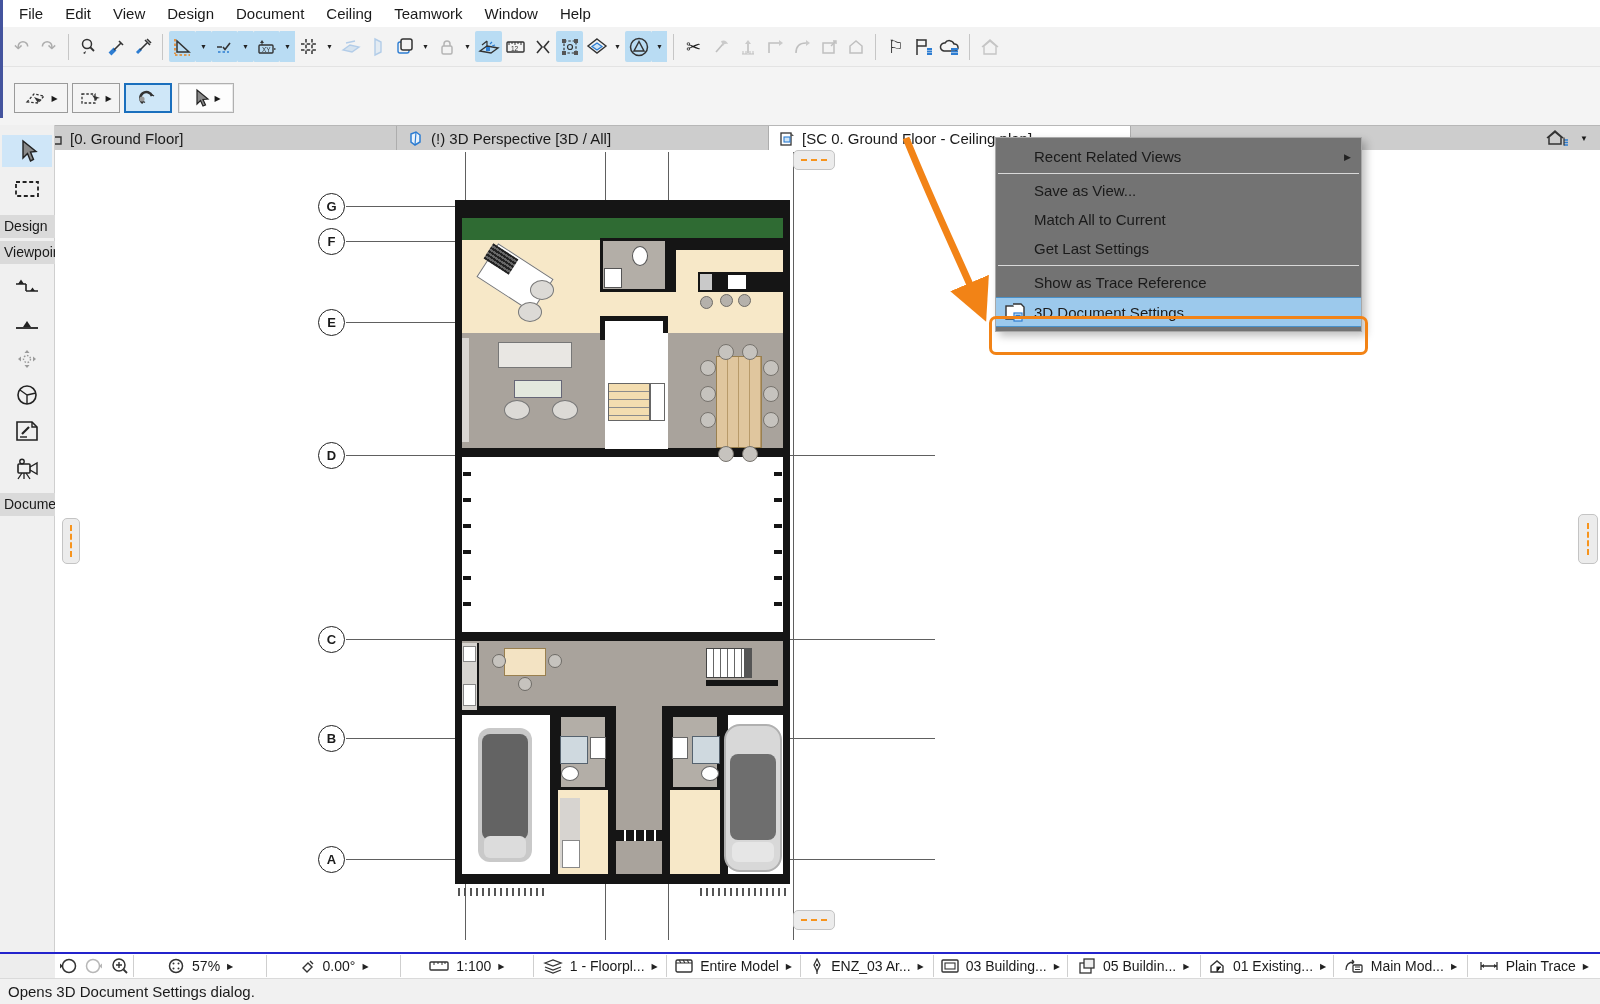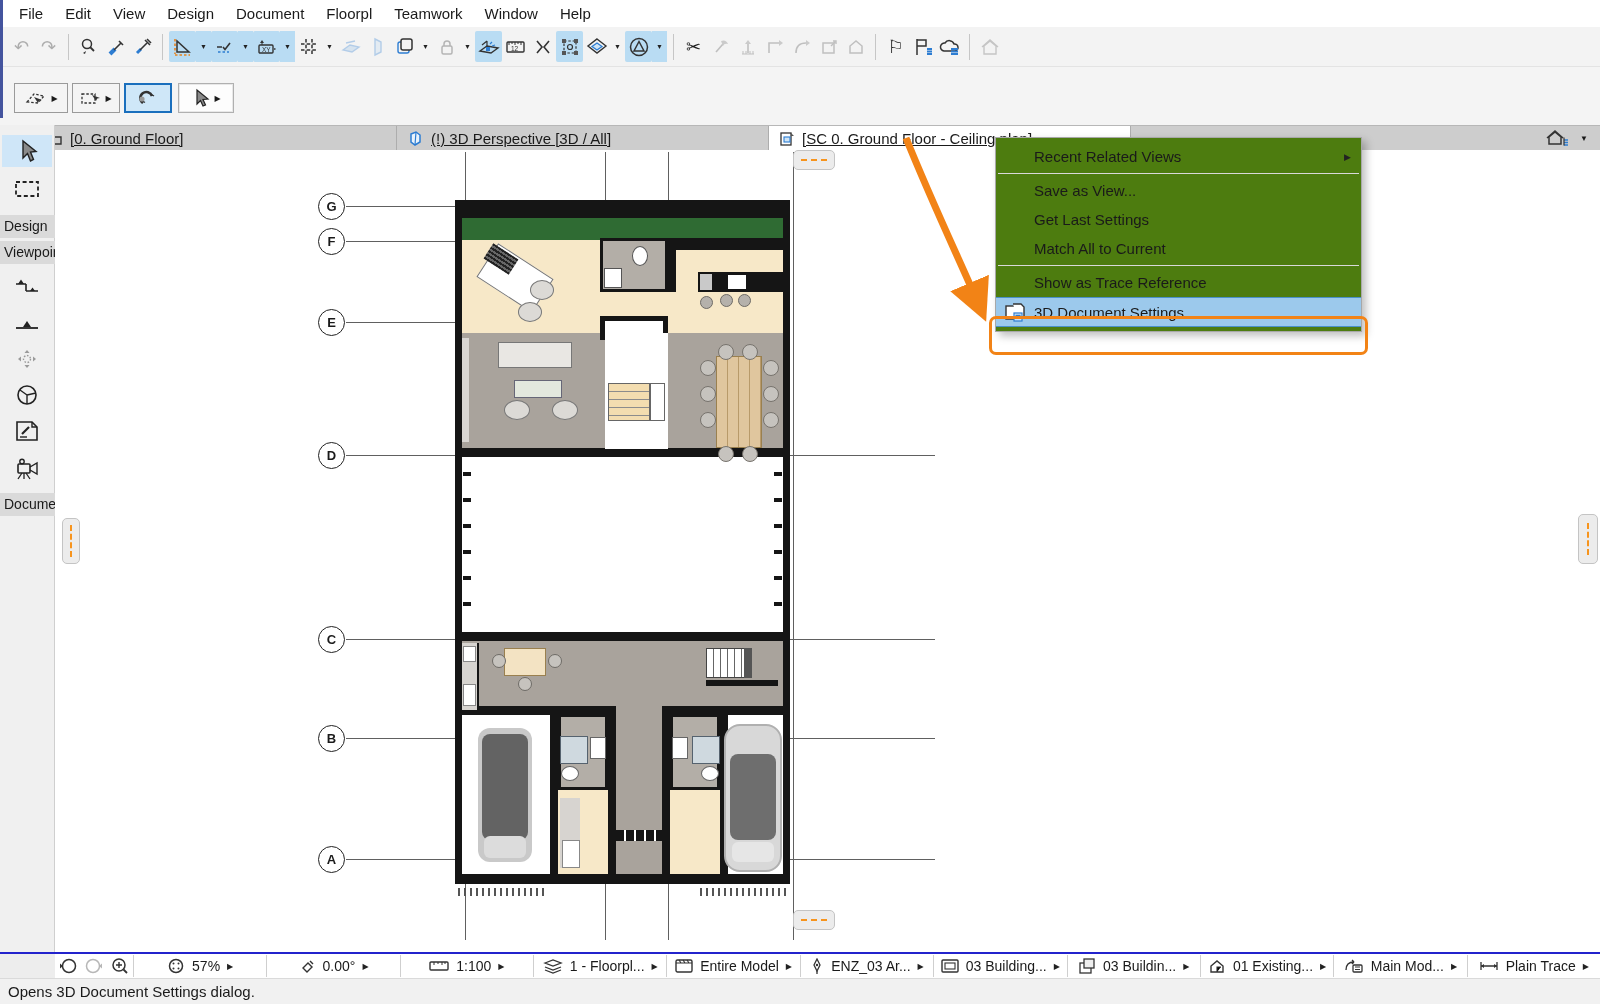--- a/index.html
+++ b/index.html
@@ -23,40 +23,40 @@
   
   .toolbar2{left:0;top:67px;width:1600px;height:58px;background:#f4f4f4;}
   .mbtn{position:absolute;top:16px;height:30px;border:1px solid #9a9a9a;background:#f4f4f4;display:flex;align-items:center;justify-content:center;gap:3px;box-sizing:border-box;}
   .mbtn.active{background:#cfe7f8;border:2px solid #1a6fbd;}
   .mbtn .side{font-size:8px;}
   .mbtn.raised{background:#fdfdfd;border:1px solid #b0b0b0;box-shadow:0 0 0 1px #e8e8e8 inset;}
   
   .tabbar{left:0;top:125px;width:1600px;height:25px;background:#cdcdcd;border-top:1px solid #b7b7b7;display:flex;align-items:stretch;}
   .tab-overview{width:36px;display:flex;align-items:center;justify-content:center;border-right:1px solid #b0b0b0;}
   .tab{display:flex;align-items:center;gap:7px;padding:0 10px;font-size:15px;border-right:1px solid #adadad;box-sizing:border-box;}
-  .tab .tlabel{white-space:nowrap;overflow:hidden;text-decoration:underline;}
+  .tab .tlabel{white-space:nowrap;overflow:hidden;}
   .tab.t1{width:360px;}
   .tab.t2{width:372px;}
   .tab.t3{width:362px;background:#fff;}
   .tab-right{position:absolute;right:12px;top:126px;height:24px;display:flex;align-items:center;gap:8px;}
   
   .sidebar{left:0;top:125px;width:55px;height:827px;background:#f0f0f0;border-right:1px solid #cfcfcf;box-sizing:border-box;}
   .sbtool{position:absolute;left:2px;width:50px;height:32px;display:flex;align-items:center;justify-content:center;}
   .sbtool.sel{background:#cfe6f8;}
   .sbheader{position:absolute;left:0;width:55px;height:23px;background:#dadada;font-size:14px;line-height:23px;padding-left:4px;box-sizing:border-box;white-space:nowrap;overflow:hidden;}
   
   .canvas{left:55px;top:150px;width:1545px;height:802px;background:#fff;}
   .gl{position:absolute;background:#606060;}
   .bubble{position:absolute;width:27px;height:27px;border:1.5px solid #222;border-radius:50%;background:#fff;display:flex;align-items:center;justify-content:center;font-size:13px;font-weight:bold;box-sizing:border-box;z-index:4;}
   .blk{position:absolute;background:#151515;}
   .plan-outline{position:absolute;left:455px;top:200px;width:335px;height:684px;border:7px solid #151515;background:#fff;box-sizing:border-box;z-index:2;}
   .pz{position:absolute;z-index:3;}
   .circ{border-radius:50%;box-sizing:border-box;}
   
-  .cmenu{left:995px;top:137px;width:367px;background:#4d7c0f;border:1px solid #a8a8a8;box-shadow:4px 4px 8px rgba(0,0,0,.25);z-index:20;padding:4px 0;box-sizing:border-box;}
+  .cmenu{left:995px;top:137px;width:367px;background:#737373;border:1px solid #a8a8a8;box-shadow:4px 4px 8px rgba(0,0,0,.25);z-index:20;padding:4px 0;box-sizing:border-box;}
   .citem{height:29px;display:flex;align-items:center;padding-left:38px;font-size:15px;position:relative;}
   .citem .cicon{position:absolute;left:8px;top:4px;width:22px;height:22px;display:flex;align-items:center;justify-content:center;}
   .citem .subarr{position:absolute;right:10px;font-size:9px;color:#222;}
   .citem.hl{background:#9cc9ec;border-top:1px solid #4a91c9;border-bottom:1px solid #4a91c9;height:30px;box-sizing:border-box;}
   .csep{height:1px;background:#d9d9d9;margin:2px 2px;}
   
   .obox{left:989px;top:316px;width:379px;height:39px;border:3.5px solid #f28316;border-radius:7px;z-index:21;box-sizing:border-box;pointer-events:none;}
   .oarrow{left:0;top:0;width:1600px;height:1004px;z-index:21;pointer-events:none;}
   .handle{position:absolute;background:#ececec;border:1px solid #c4c4c4;border-radius:5px;z-index:6;display:flex;align-items:center;justify-content:center;}
   .hdash-h{width:26px;height:0;border-top:2px dashed #f7941d;}
@@ -76,21 +76,21 @@
 <body>
 
 <div class="abs left-accent"></div>
 
 <div class="abs menubar">
   <span class="menu-item">File</span>
   <span class="menu-item">Edit</span>
   <span class="menu-item">View</span>
   <span class="menu-item">Design</span>
   <span class="menu-item">Document</span>
-  <span class="menu-item">Floorpl</span>
+  <span class="menu-item">Ceiling</span>
   <span class="menu-item">Teamwork</span>
   <span class="menu-item">Window</span>
   <span class="menu-item">Help</span>
 </div>
 
 <div class="abs toolbar1">
   <div class="tbtn dis glyph18">↶</div>
   <div class="tbtn dis glyph18">↷</div>
   <div class="tsep"></div>
   <div class="tbtn">
@@ -543,24 +543,24 @@
 <div class="abs cmenu">
   <div class="citem">
     <span>Recent Related Views</span>
     <span class="subarr">▶</span>
   </div>
   <div class="csep"></div>
   <div class="citem">
     <span>Save as View...</span>
   </div>
   <div class="citem">
+    <span>Match All to Current</span>
+  </div>
+  <div class="citem">
     <span>Get Last Settings</span>
-  </div>
-  <div class="citem">
-    <span>Match All to Current</span>
   </div>
   <div class="csep"></div>
   <div class="citem">
     <span>Show as Trace Reference</span>
   </div>
   <div class="citem hl">
     <span class="cicon">
       <svg width="22" height="20" viewBox="0 0 22 20">
           <rect x="2" y="3" width="11" height="13" stroke="#333" stroke-width="1.4" fill="#fff"></rect>
           <path d="M9 1 h8 l3 3 v10 h-7" stroke="#333" stroke-width="1.4" fill="#fff"></path>
@@ -668,21 +668,21 @@
       </svg>
     <span>03 Building...</span>
     <span class="qarr">▶</span>
   </div>
   <div class="qsep"></div>
   <div class="qseg">
     <svg width="18" height="17" viewBox="0 0 18 17">
         <rect x="2" y="5" width="11" height="10" stroke="#333" stroke-width="1.3" fill="none"></rect>
         <rect x="6" y="1" width="10" height="9" stroke="#333" stroke-width="1.3" fill="#eee"></rect>
       </svg>
-    <span>03 Buildin...</span>
+    <span>05 Buildin...</span>
     <span class="qarr">▶</span>
   </div>
   <div class="qsep"></div>
   <div class="qseg">
     <svg width="18" height="16" viewBox="0 0 18 16">
         <path d="M3 14 V8 L9 3 L15 8 V14 Z" stroke="#333" stroke-width="1.4" fill="none"></path>
         <path d="M9 14 V9 h4" stroke="#333" stroke-width="1.1"></path>
       </svg>
     <span>01 Existing...</span>
     <span class="qarr">▶</span>

